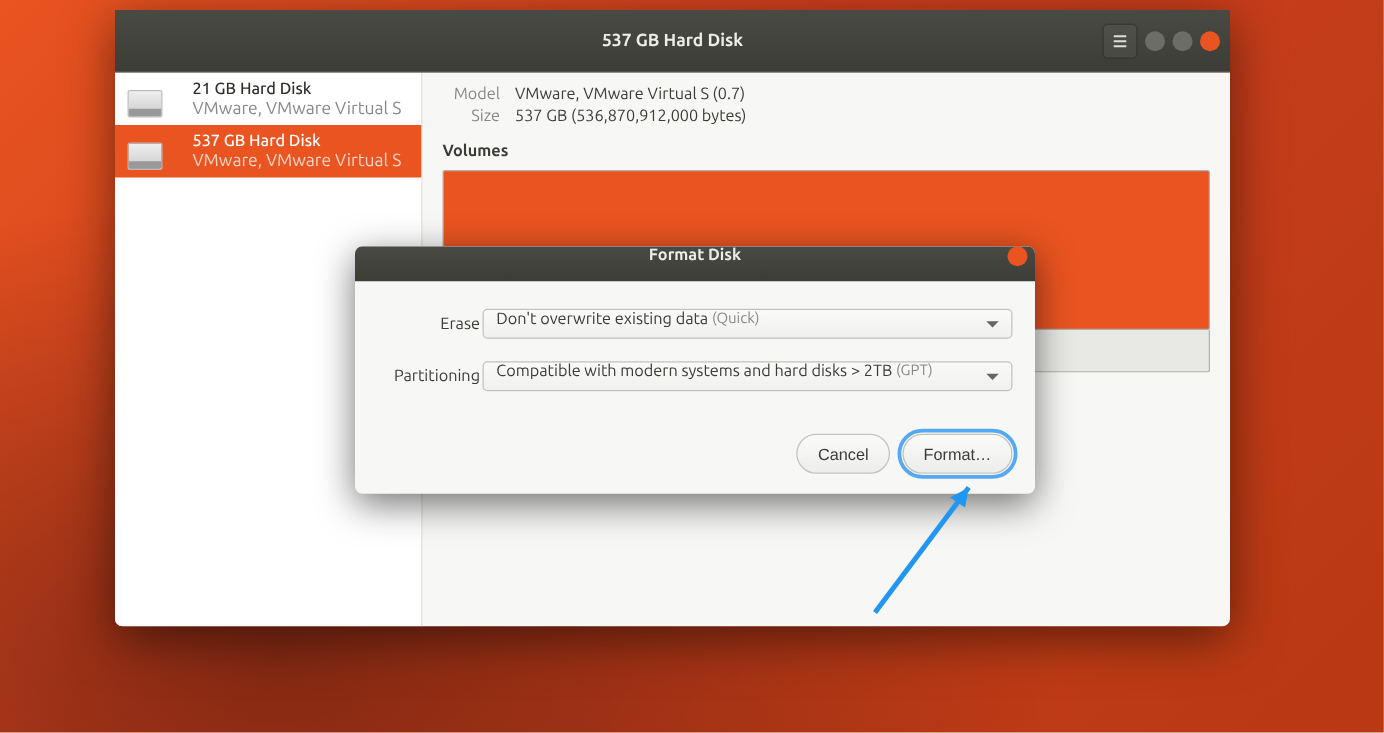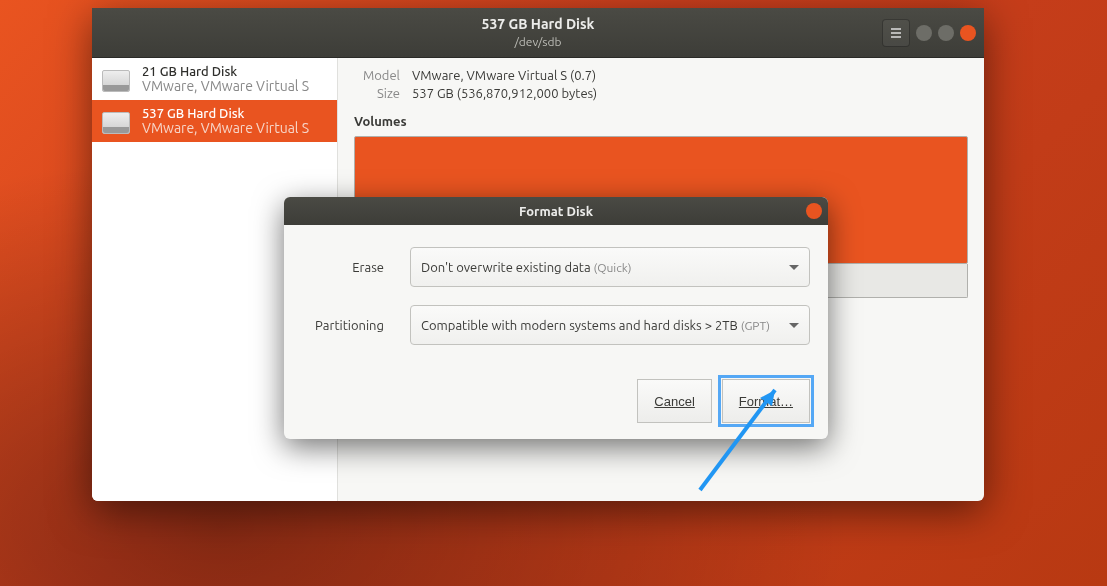--- a/index.html
+++ b/index.html
@@ -37,21 +37,21 @@
   .menu-btn {
     width: 28px; height: 28px; border-radius: 4px;
     background: rgba(255,255,255,0.05); border: 1px solid rgba(0,0,0,0.3);
     display:flex;align-items:center;justify-content:center; color:#ddd; cursor:pointer;
   }
   .wctl { width:16px;height:16px;border-radius:50%;display:inline-block; }
   .wctl.min{background:#6D6D67;} .wctl.max{background:#6D6D67;} .wctl.close{background:#E95420;}
 
   .body { flex:1; display:flex; }
   .sidebar { width:246px; background:#FFFFFF; border-right:1px solid #E0E0DD; }
-  .disk-item { display:flex; gap:12px; padding:6px 10px; cursor:pointer; align-items:center;}
+  .disk-item { display:flex; gap:24px; padding:6px 10px; cursor:pointer; align-items:flex-end;}
   .disk-item .thumb { width:28px;height:22px;background:linear-gradient(#eee,#ccc);border:1px solid #bbb;border-radius:2px;margin-top:3px;position:relative;}
   .disk-item .thumb::after{content:"";position:absolute;bottom:0;left:0;right:0;height:6px;background:#999;border-radius:0 0 2px 2px;}
   .disk-item .text .dt{ font-size:13px; color:#2E2E2B; font-weight:500;}
   .disk-item .text .ds{ font-size:14px; color:#888;}
   .disk-item.selected{ background:#E95420; }
   .disk-item.selected .dt{ color:#fff; }
   .disk-item.selected .ds{ color:#F7D5C8; }
 
   .content { flex:1; padding:10px 16px; }
   .info-row { display:flex; gap:12px; font-size:13px; margin-bottom:4px; }
@@ -65,65 +65,64 @@
   .dialog {
     position: absolute; left: 284px; top: 197px;
     width: 544px;
     background: #F7F7F5;
     border-radius: 6px;
     box-shadow: 0 8px 30px rgba(0,0,0,0.55);
     overflow: hidden;
   }
   .dlg-titlebar{
     height:28px; background:linear-gradient(#4A4A44,#3D3D38);
-    display:flex; align-items:center; justify-content:center;
+    display:flex; justify-content:center;
     position:relative; color:#ECECEA; font-size:13px; font-weight:600;
   }
   .dlg-close{
     position:absolute; right:6px; width:16px;height:16px;border-radius:50%;
     background:#E95420; cursor:pointer;
   }
   .dlg-body{ padding:22px 18px 16px; }
-  .dlg-row{ display:flex; align-items:center; gap:14px; margin-bottom:18px;}
+  .dlg-row{ display:flex; align-items:center; gap:2px; margin-bottom:18px;}
   .dlg-row .dlbl{ width:82px; text-align:right; font-size:13px; color:#3B3B38;}
   .combo {
-    flex:1; height:40px; background:linear-gradient(#FAFAF9,#F0F0EE);
+    flex:1; height:24px; background:linear-gradient(#FAFAF9,#F0F0EE);
     border:1px solid #C2C2BE; border-radius:4px;
     padding:0 28px 0 10px; font-size:13px; color:#3B3B38;
-    display:flex; align-items:center; position:relative; cursor:pointer;margin-left:12px;
+    display:flex; align-items:flex-start; position:relative; cursor:pointer;
   }
   .combo .suffix{ color:#888; margin-left:3px; font-size:12px;}
   .combo::after{
     content:""; position:absolute; right:10px; top:50%;
     border:5px solid transparent; border-top-color:#666; transform:translateY(-2px);
   }
   .dlg-actions{ display:flex; justify-content:flex-end; gap:10px; padding:0 18px 16px;}
   .btn{
-    height:44px; padding:0 16px; font-size:13px; color:#3B3B38;
+    height:32px; padding:0 16px; font-size:13px; color:#3B3B38;
     background:linear-gradient(#FAFAF9,#EDEDEB); border:1px solid #C2C2BE;
-    border-radius:0; cursor:pointer;text-decoration:underline;
+    border-radius:16px; cursor:pointer;
   }
   .btn.focus{ outline:3px solid #55A8F5; outline-offset:1px;}
 
   
   .arrow{
     position:absolute; left:680px; top:370px; width:140px; height:140px;
     pointer-events:none;
   }
   .arrow line{ stroke:#2196F3; stroke-width:4; }
   .arrow polygon{ fill:#2196F3; }
 </style>
 </head>
 <body>
 
 <div class="main-window">
   <div class="titlebar">
     <div class="titlebar-center">
       <div class="titlebar-title">537 GB Hard Disk</div>
-      <div class="titlebar-sub">/dev/sdb</div>
     </div>
     <div class="titlebar-right">
       <div class="menu-btn">
         <svg width="14" height="14" viewBox="0 0 14 14">
             <path d="M2 3h10M2 7h10M2 11h10" stroke="#ddd" stroke-width="1.6"></path>
           </svg>
       </div>
       <span class="wctl min"></span>
       <span class="wctl max"></span>
       <span class="wctl close"></span>

